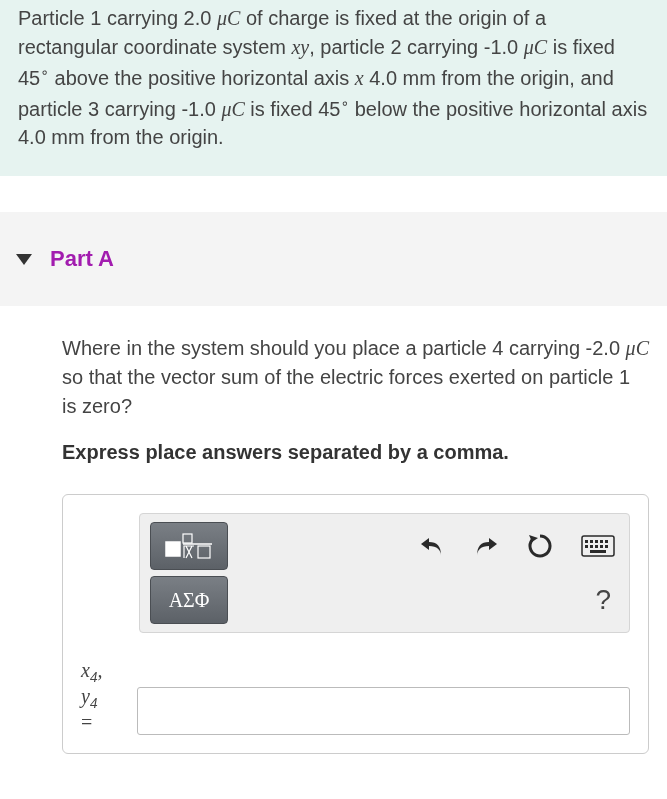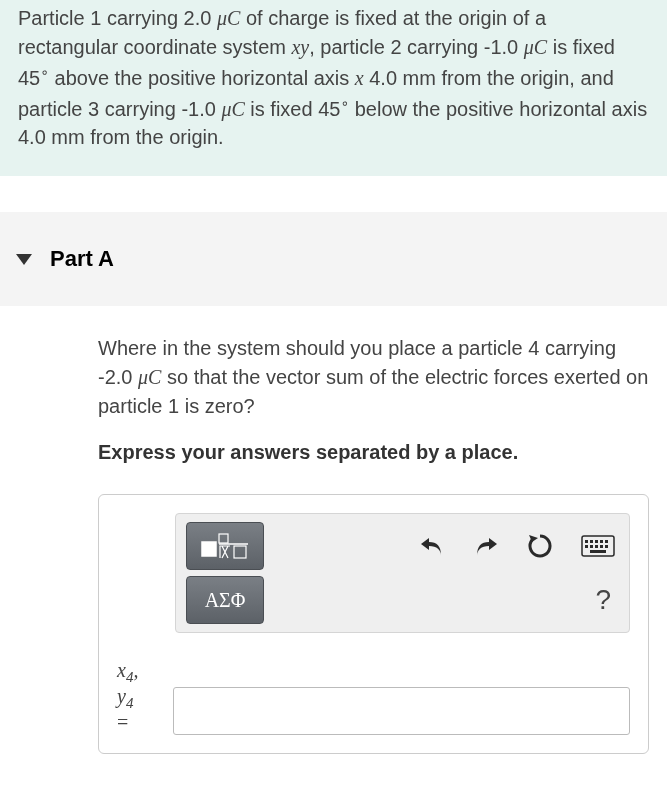--- a/index.html
+++ b/index.html
@@ -28,25 +28,24 @@
     .chevron {
       width: 0; height: 0;
       border-left: 8px solid transparent;
       border-right: 8px solid transparent;
       border-top: 11px solid #333;
       margin-left: -2px;
     }
     .part-title {
       font-weight: 700;
       font-size: 22px;
-      color: #000000;
+      color: #a21caf;
     }
     .question-body {
       padding: 28px 18px 20px 62px;
-      margin-left: 36px;
     }
     .question-text {
       font-size: 20px;
       line-height: 1.45;
       color: #444;
     }
     .instruction {
       font-weight: 700;
       font-size: 20px;
       margin-top: 20px;
@@ -145,21 +144,21 @@
 
 <div class="part-header">
   <span class="chevron"></span>
   <span class="part-title">Part A</span>
 </div>
 
 <div class="question-body">
   <p class="question-text">
     <span>Where in the system should you place a particle 4 carrying -2.0 </span><span class="italic-math">μC</span><span> so that the vector sum of the electric forces exerted on particle 1 is zero?</span>
   </p>
-  <p class="instruction">Express your answers separated by a place.</p>
+  <p class="instruction">Express place answers separated by a comma.</p>
 
   <div class="answer-box">
     <div class="toolbar-wrap">
       <div class="toolbar-row">
         <button class="tbtn">
           <svg width="50" height="28" viewBox="0 0 50 28">
             <rect x="2" y="10" width="14" height="14" fill="#fff" stroke="#fff" stroke-width="1.5"></rect>
             <rect x="19" y="2" width="9" height="9" fill="none" stroke="#fff" stroke-width="1.2"></rect>
             <path d="M20 26 L20 14 L30 14 M22 14 L28 26 M28 14 L22 26" fill="none" stroke="#fff" stroke-width="1.2"></path>
             <rect x="34" y="14" width="12" height="12" fill="none" stroke="#fff" stroke-width="1.2"></rect>

